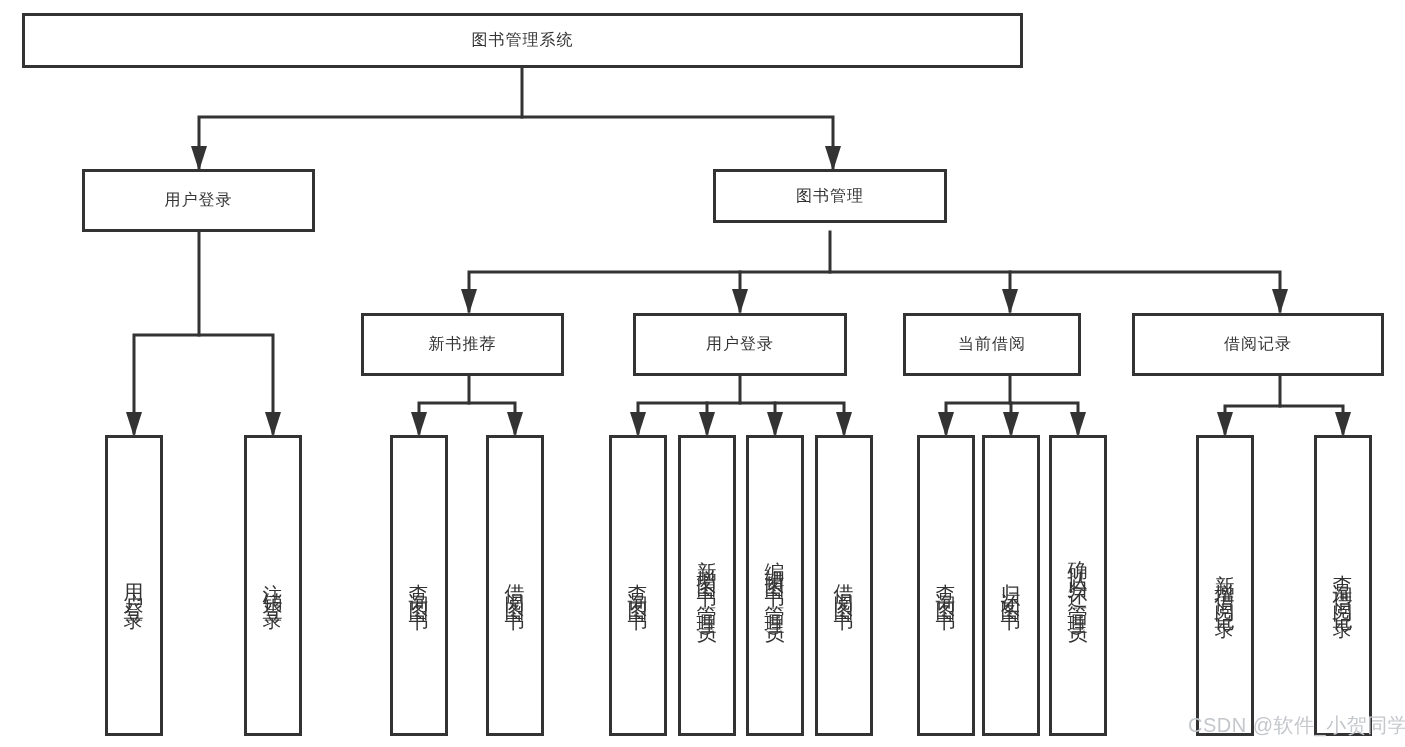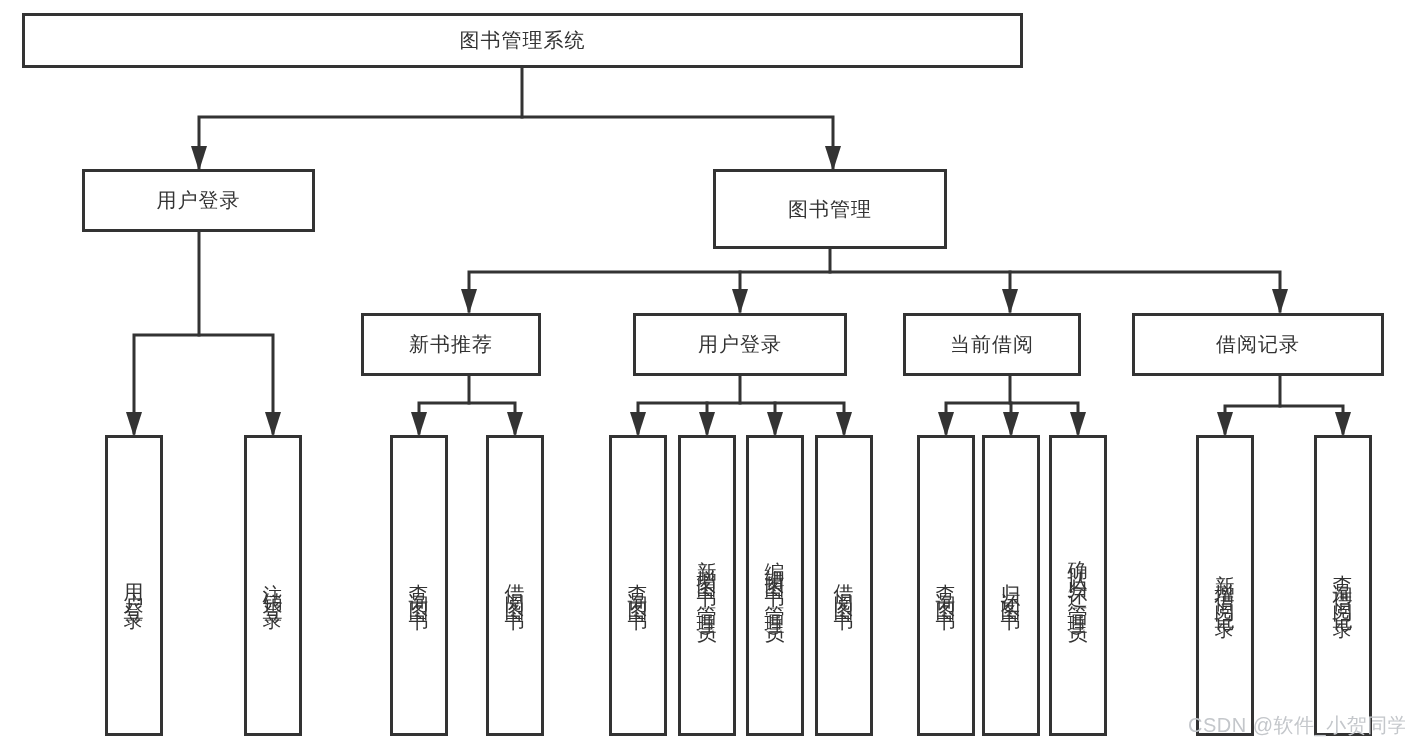--- a/index.html
+++ b/index.html
@@ -16,21 +16,21 @@
     font-family:"Liberation Sans","DejaVu Sans",sans-serif;
     overflow:hidden;
   }
   #connectors{position:absolute;left:0;top:0;width:1405px;height:747px;}
   .box{
     position:absolute;
     box-sizing:border-box;
     border:3px solid var(--line-color);
     background:#ffffff;
     display:flex;align-items:center;justify-content:center;
-    font-size:20px;letter-spacing:1px;
+    font-size:16px;letter-spacing:1px;
     color:var(--text-color);
     white-space:nowrap;
   }
   .vbox{
     position:absolute;
     box-sizing:border-box;
     border:3px solid var(--line-color);
     background:#ffffff;
     display:flex;align-items:center;justify-content:center;
     color:var(--text-color);
@@ -113,23 +113,23 @@
       <line x1="1280" y1="376" x2="1280" y2="406"></line>
       <polyline points="1225,433 1225,406 1343,406 1343,433"></polyline>
       <polygon points="1217,412 1233,412 1225,437" fill="#333333" stroke="none"></polygon>
       <polygon points="1335,412 1351,412 1343,437" fill="#333333" stroke="none"></polygon>
     </g>
   </svg>
 
   <div class="box" style="left:22px;top:13px;width:1001px;height:55px">图书管理系统</div>
 
   <div class="box" style="left:82px;top:169px;width:233px;height:63px">用户登录</div>
-  <div class="box" style="left:713px;top:169px;width:234px;height:80px">图书管理</div>
+  <div class="box" style="left:713px;top:169px;width:234px;height:54px">图书管理</div>
 
-  <div class="box" style="left:361px;top:313px;width:180px;height:63px">新书推荐</div>
+  <div class="box" style="left:361px;top:313px;width:203px;height:63px">新书推荐</div>
   <div class="box" style="left:633px;top:313px;width:214px;height:63px">用户登录</div>
   <div class="box" style="left:903px;top:313px;width:178px;height:63px">当前借阅</div>
   <div class="box" style="left:1132px;top:313px;width:252px;height:63px">借阅记录</div>
 
   <div class="vbox" style="left:105px;top:435px;width:58px;height:301px">
       <span>用户登录</span>
     </div>
   <div class="vbox" style="left:244px;top:435px;width:58px;height:301px">
       <span>注销登录</span>
     </div>

